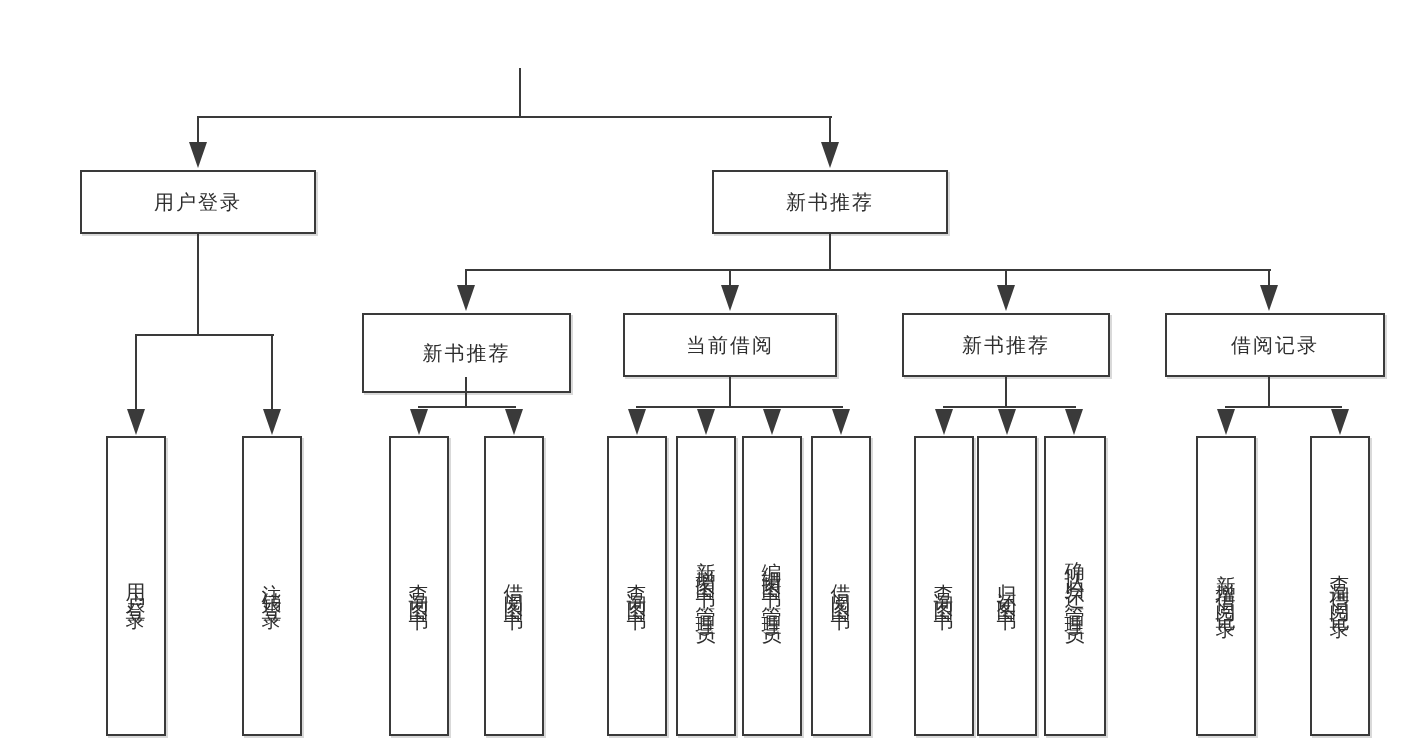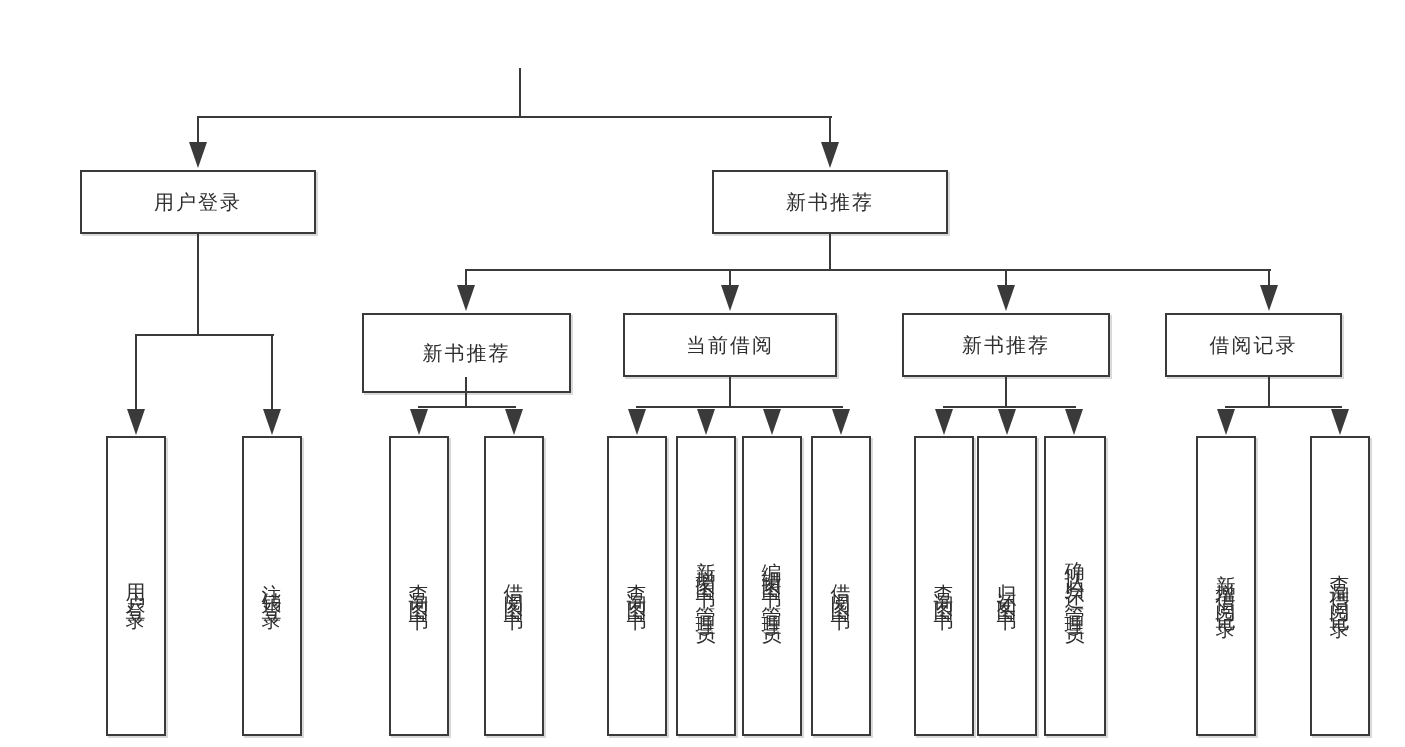--- a/index.html
+++ b/index.html
@@ -99,21 +99,21 @@
 
   <div class="node" style="left:362px; top:313px; width:209px; height:80px;">
     <span>新书推荐</span>
   </div>
   <div class="node" style="left:623px; top:313px; width:214px; height:64px;">
     <span>当前借阅</span>
   </div>
   <div class="node" style="left:902px; top:313px; width:208px; height:64px;">
     <span>新书推荐</span>
   </div>
-  <div class="node" style="left:1165px; top:313px; width:177px; height:64px;">
+  <div class="node" style="left:1165px; top:313px; width:220px; height:64px;">
     <span>借阅记录</span>
   </div>
 
   <div class="vline" style="left:465px; top:377px; height:31px;"></div>
   <div class="hline" style="left:418px; top:406px; width:98px;"></div>
   <div class="arrow" style="left:410px; top:409px;"></div>
   <div class="arrow" style="left:505px; top:409px;"></div>
 
   <div class="vline" style="left:729px; top:377px; height:31px;"></div>
   <div class="hline" style="left:636px; top:406px; width:207px;"></div>

